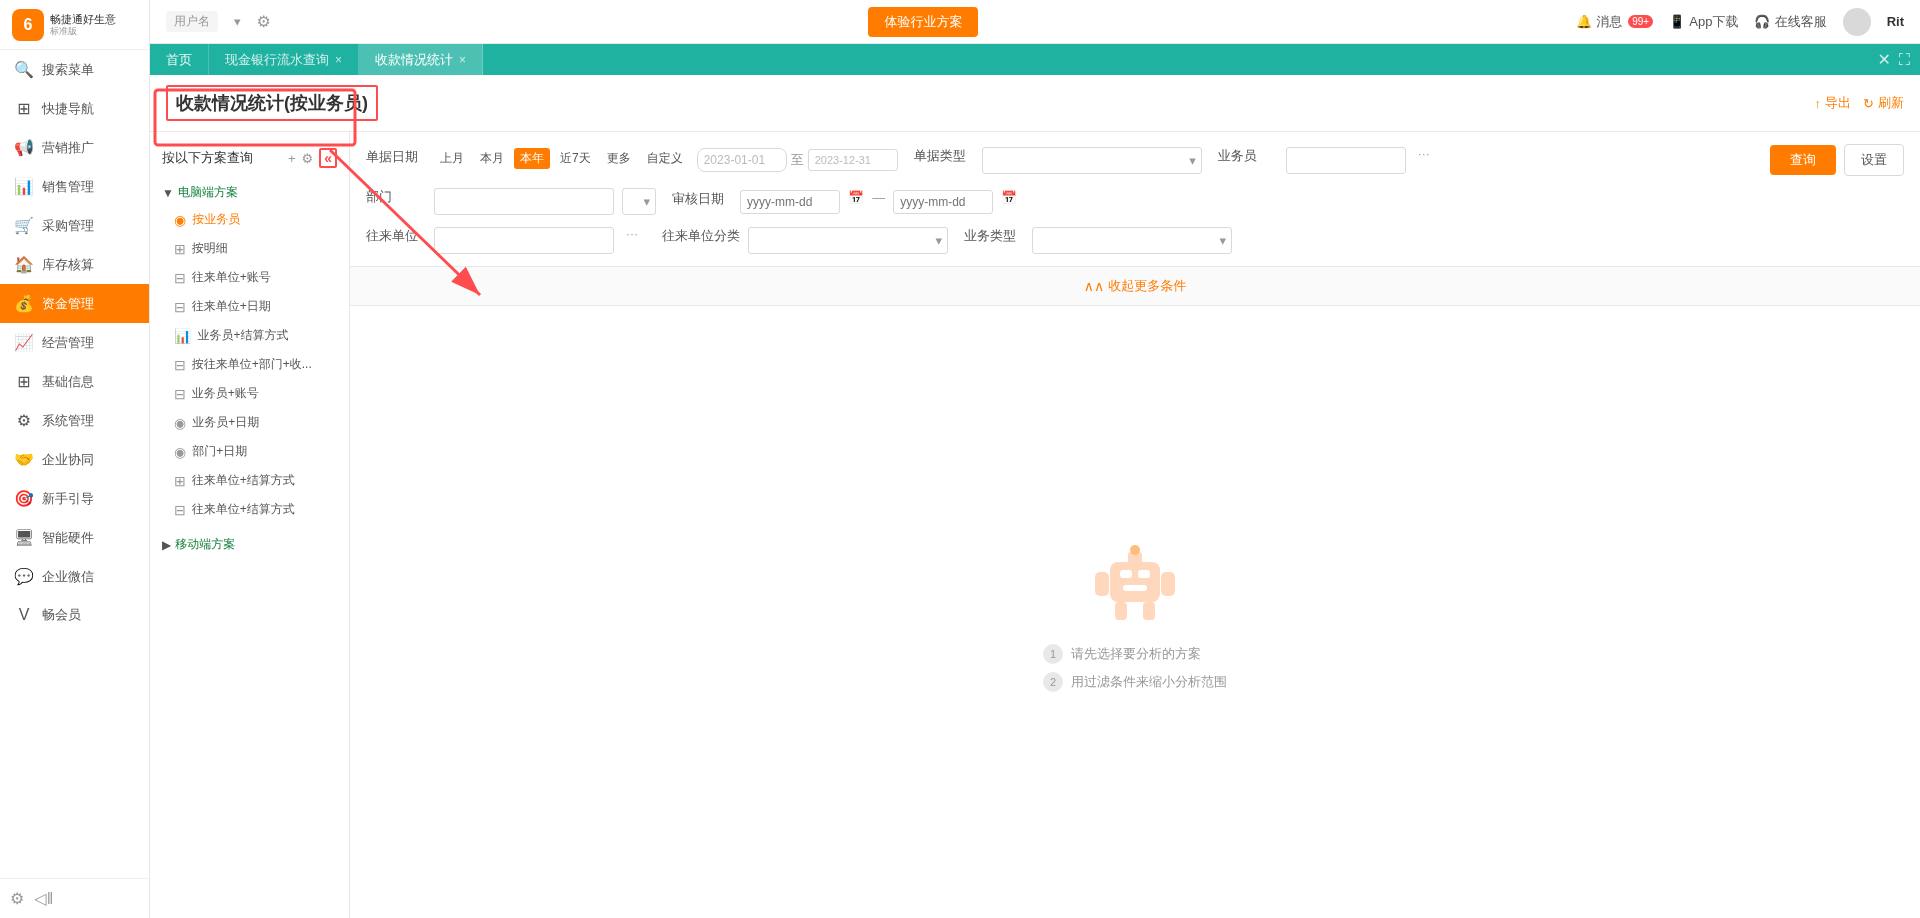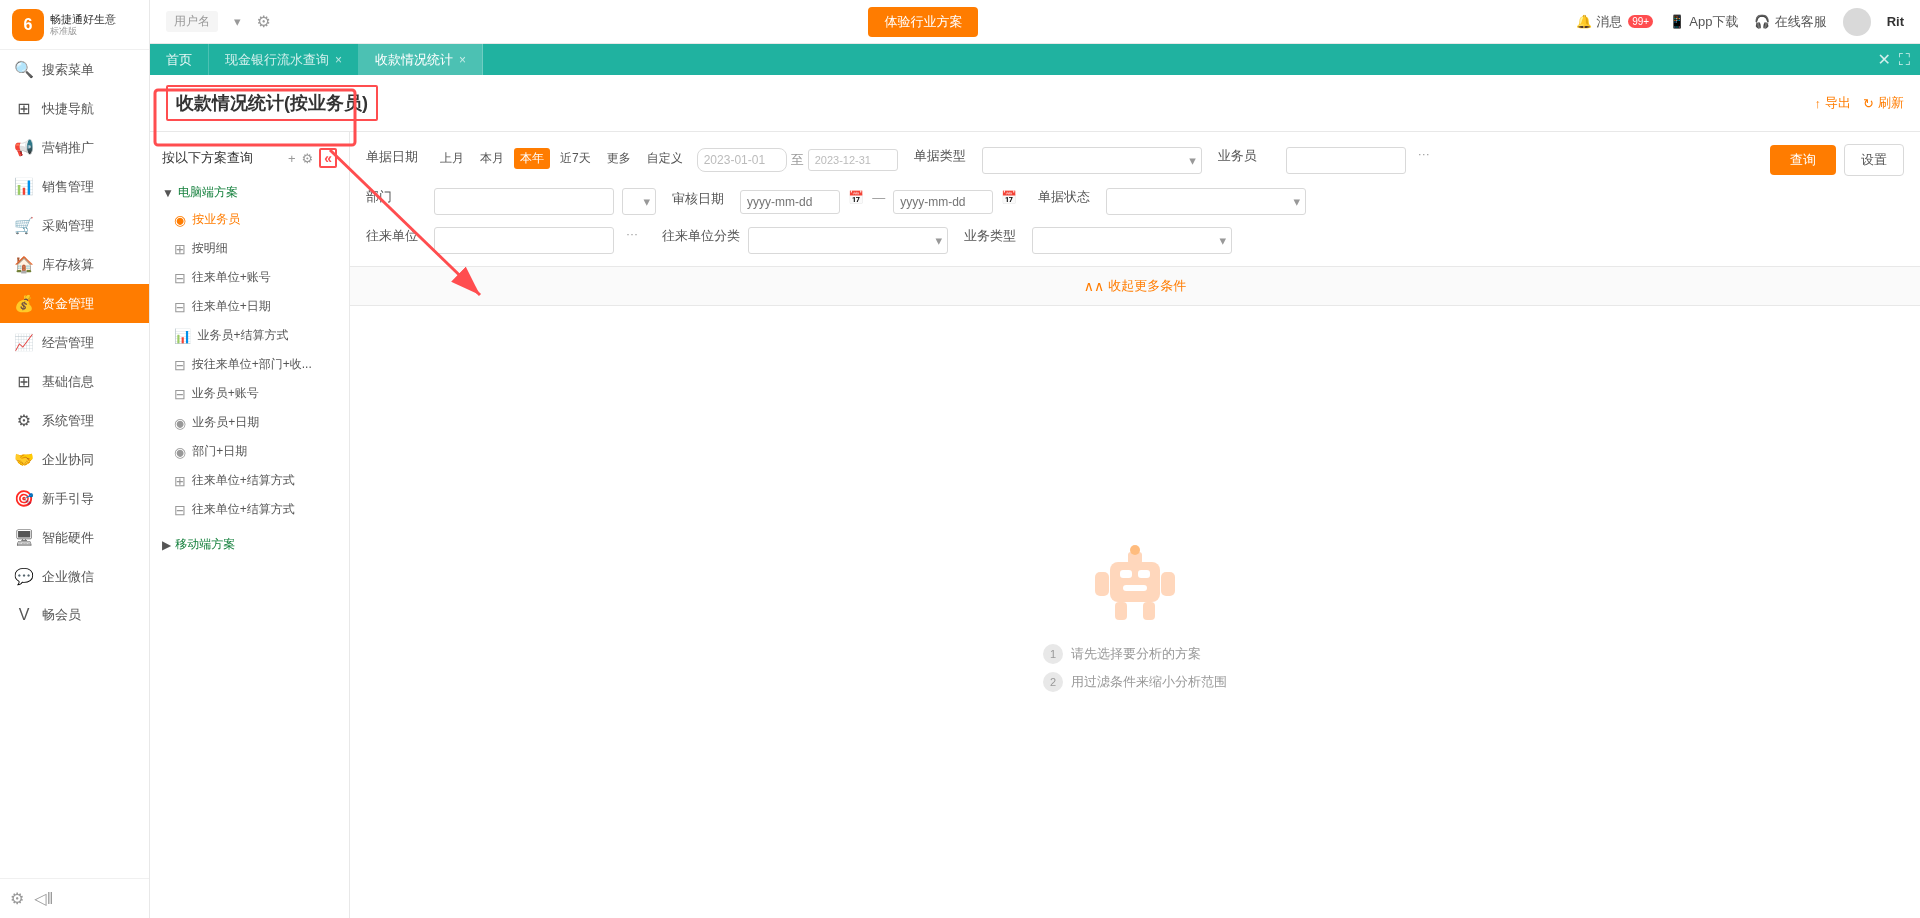--- a/index.html
+++ b/index.html
@@ -372,26 +372,20 @@
 
             <div class="filter-item" style="min-width:350px;">
               <span class="filter-label">审核日期</span>
               <input type="text" class="date-input" style="border: 1px solid rgb(217, 217, 217); border-radius: 3px; padding: 4px 6px; font-size: 12px; width: 100px; color: rgb(187, 187, 187);" placeholder="yyyy-mm-dd">
               <span style="color:#999;cursor:pointer;">📅</span>
               <span style="color:#999;">—</span>
               <input type="text" class="date-input" style="border: 1px solid rgb(217, 217, 217); border-radius: 3px; padding: 4px 6px; font-size: 12px; width: 100px; color: rgb(187, 187, 187);" placeholder="yyyy-mm-dd">
               <span style="color:#999;cursor:pointer;">📅</span>
             </div>
 
-            <div class="filter-item" style="min-width:250px;">
-              <span class="filter-label">单据状态</span>
-              <div class="select-wrapper" style="flex:1;">
-                <select class="filter-select" style="width:200px;appearance:none;"></select>
-              </div>
-            </div>
           </div>
 
           <div class="filter-row">
             <div class="filter-item" style="min-width:280px;">
               <span class="filter-label">往来单位</span>
               <input type="text" style="border: 1px solid rgb(217, 217, 217); border-radius: 3px; padding: 5px 8px; font-size: 13px; flex: 1 1 0%; max-width: 180px;">
               <span class="filter-more-icon">···</span>
             </div>
 
             <div class="filter-item" style="min-width:280px;">

